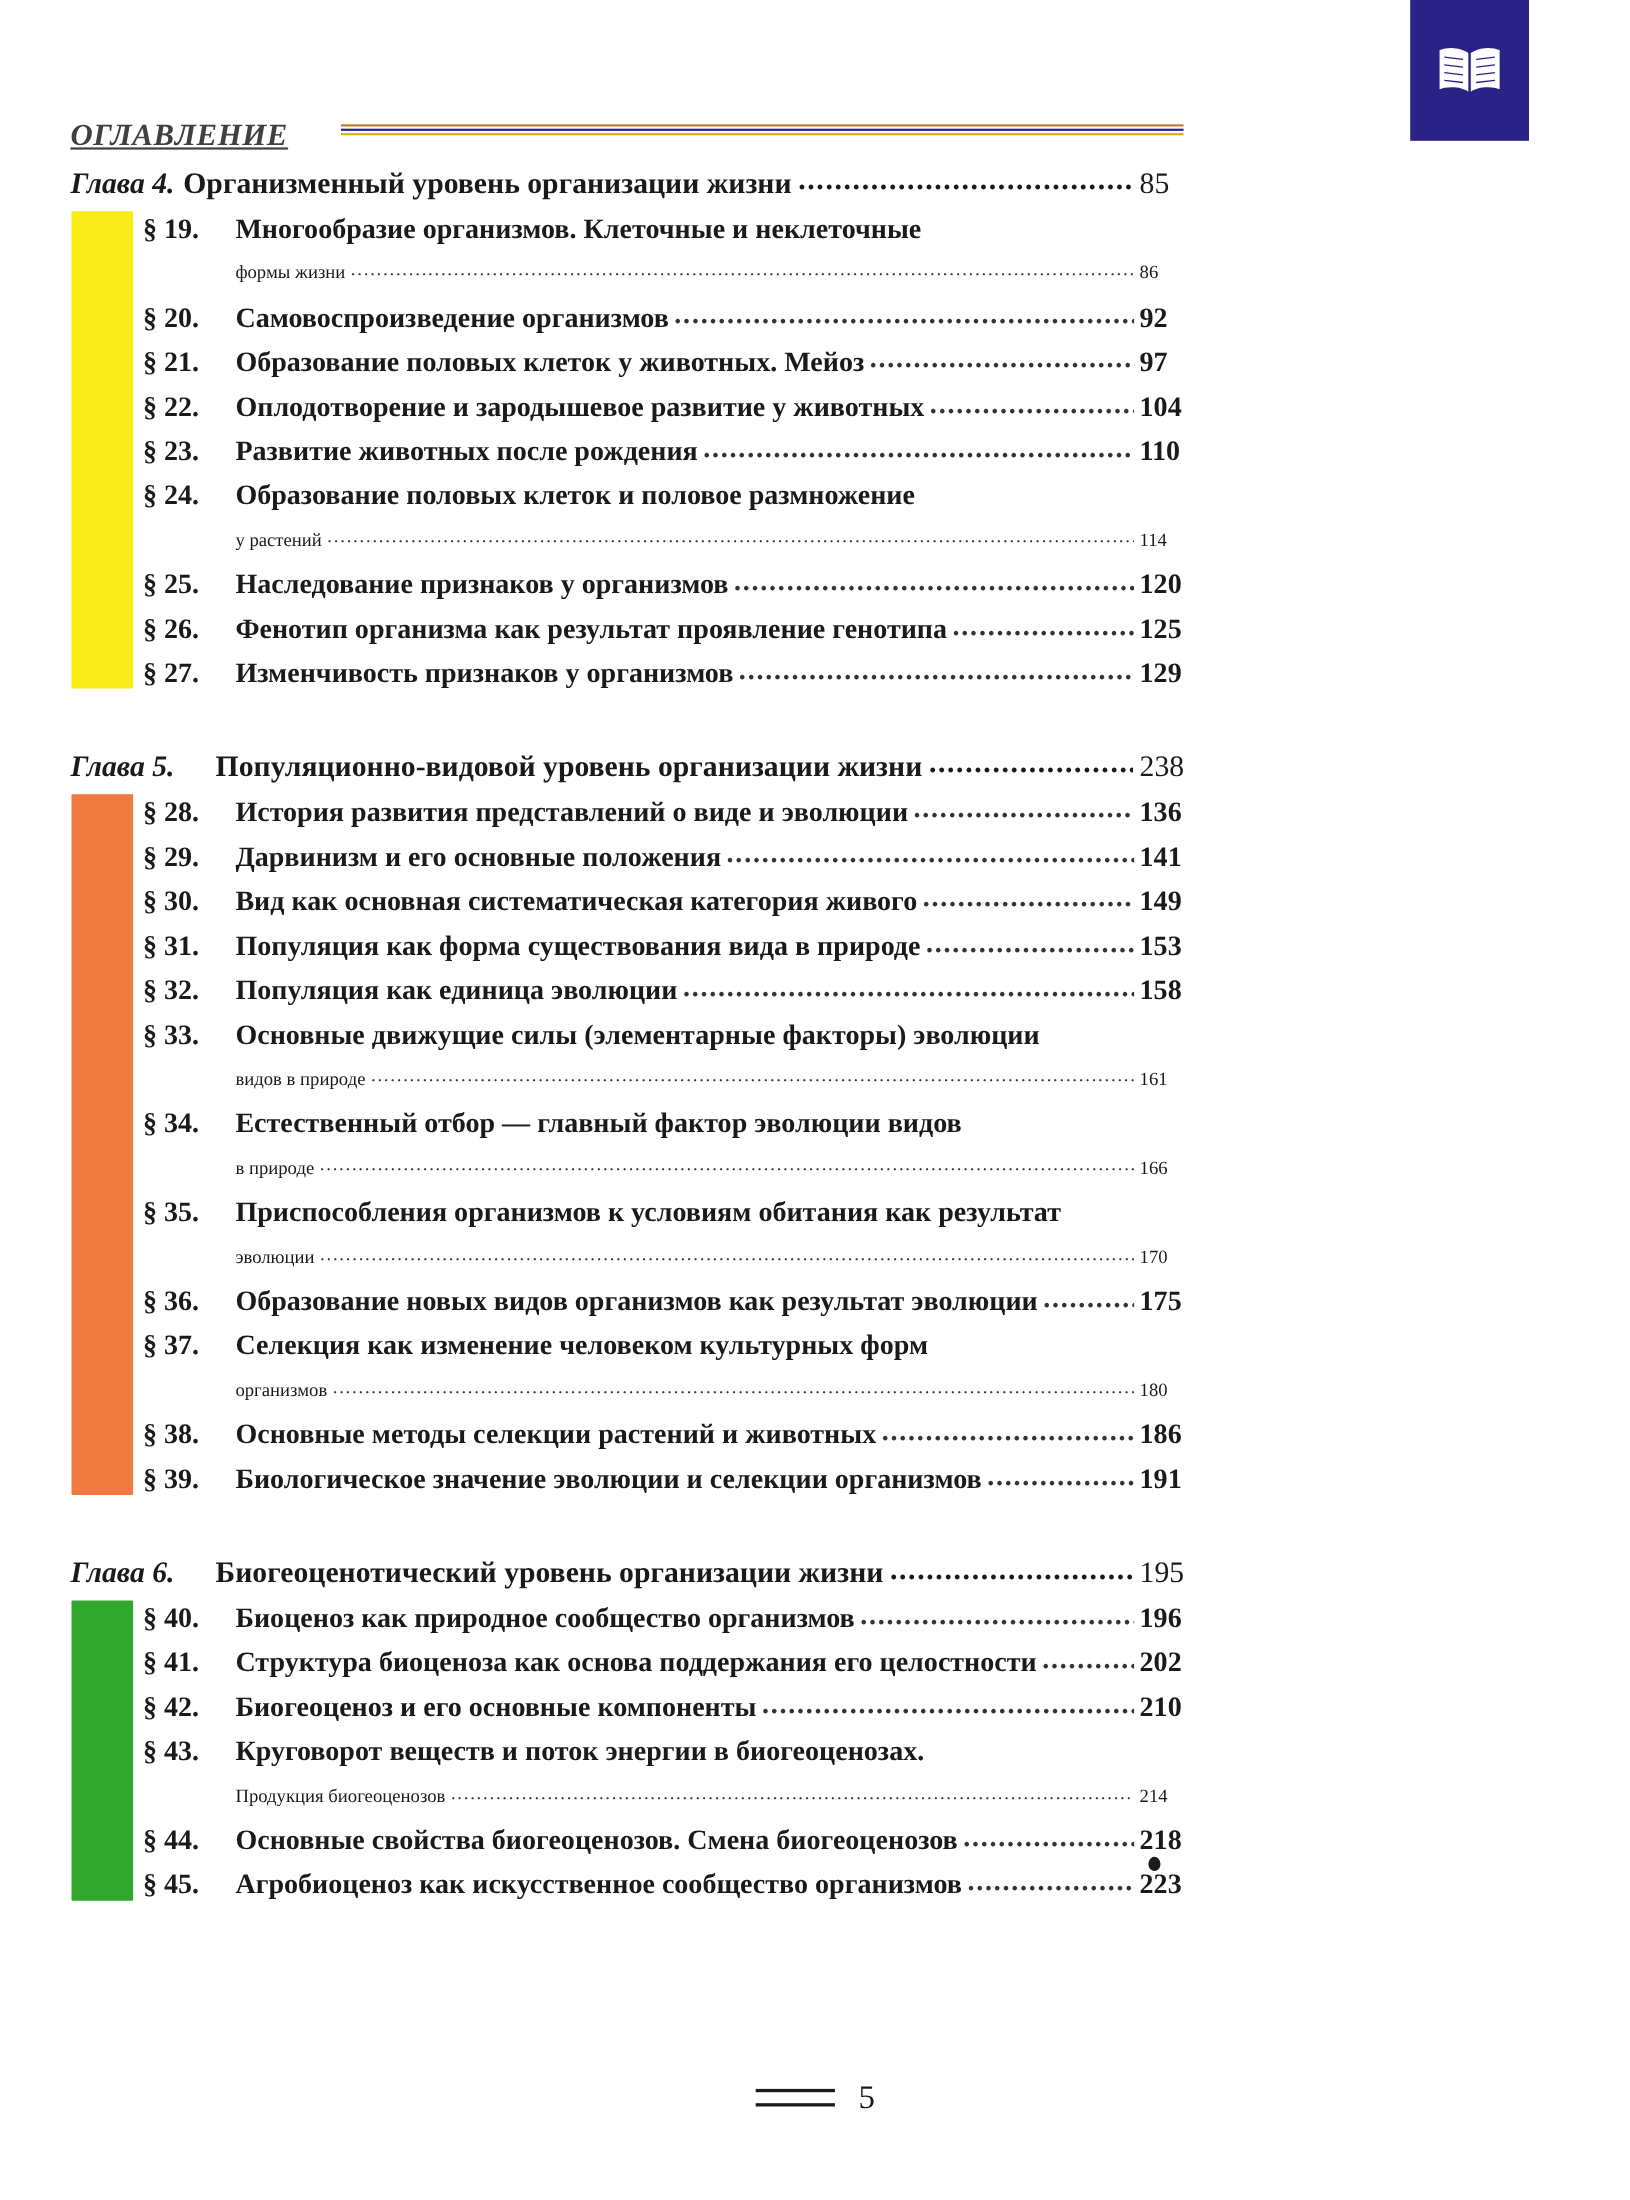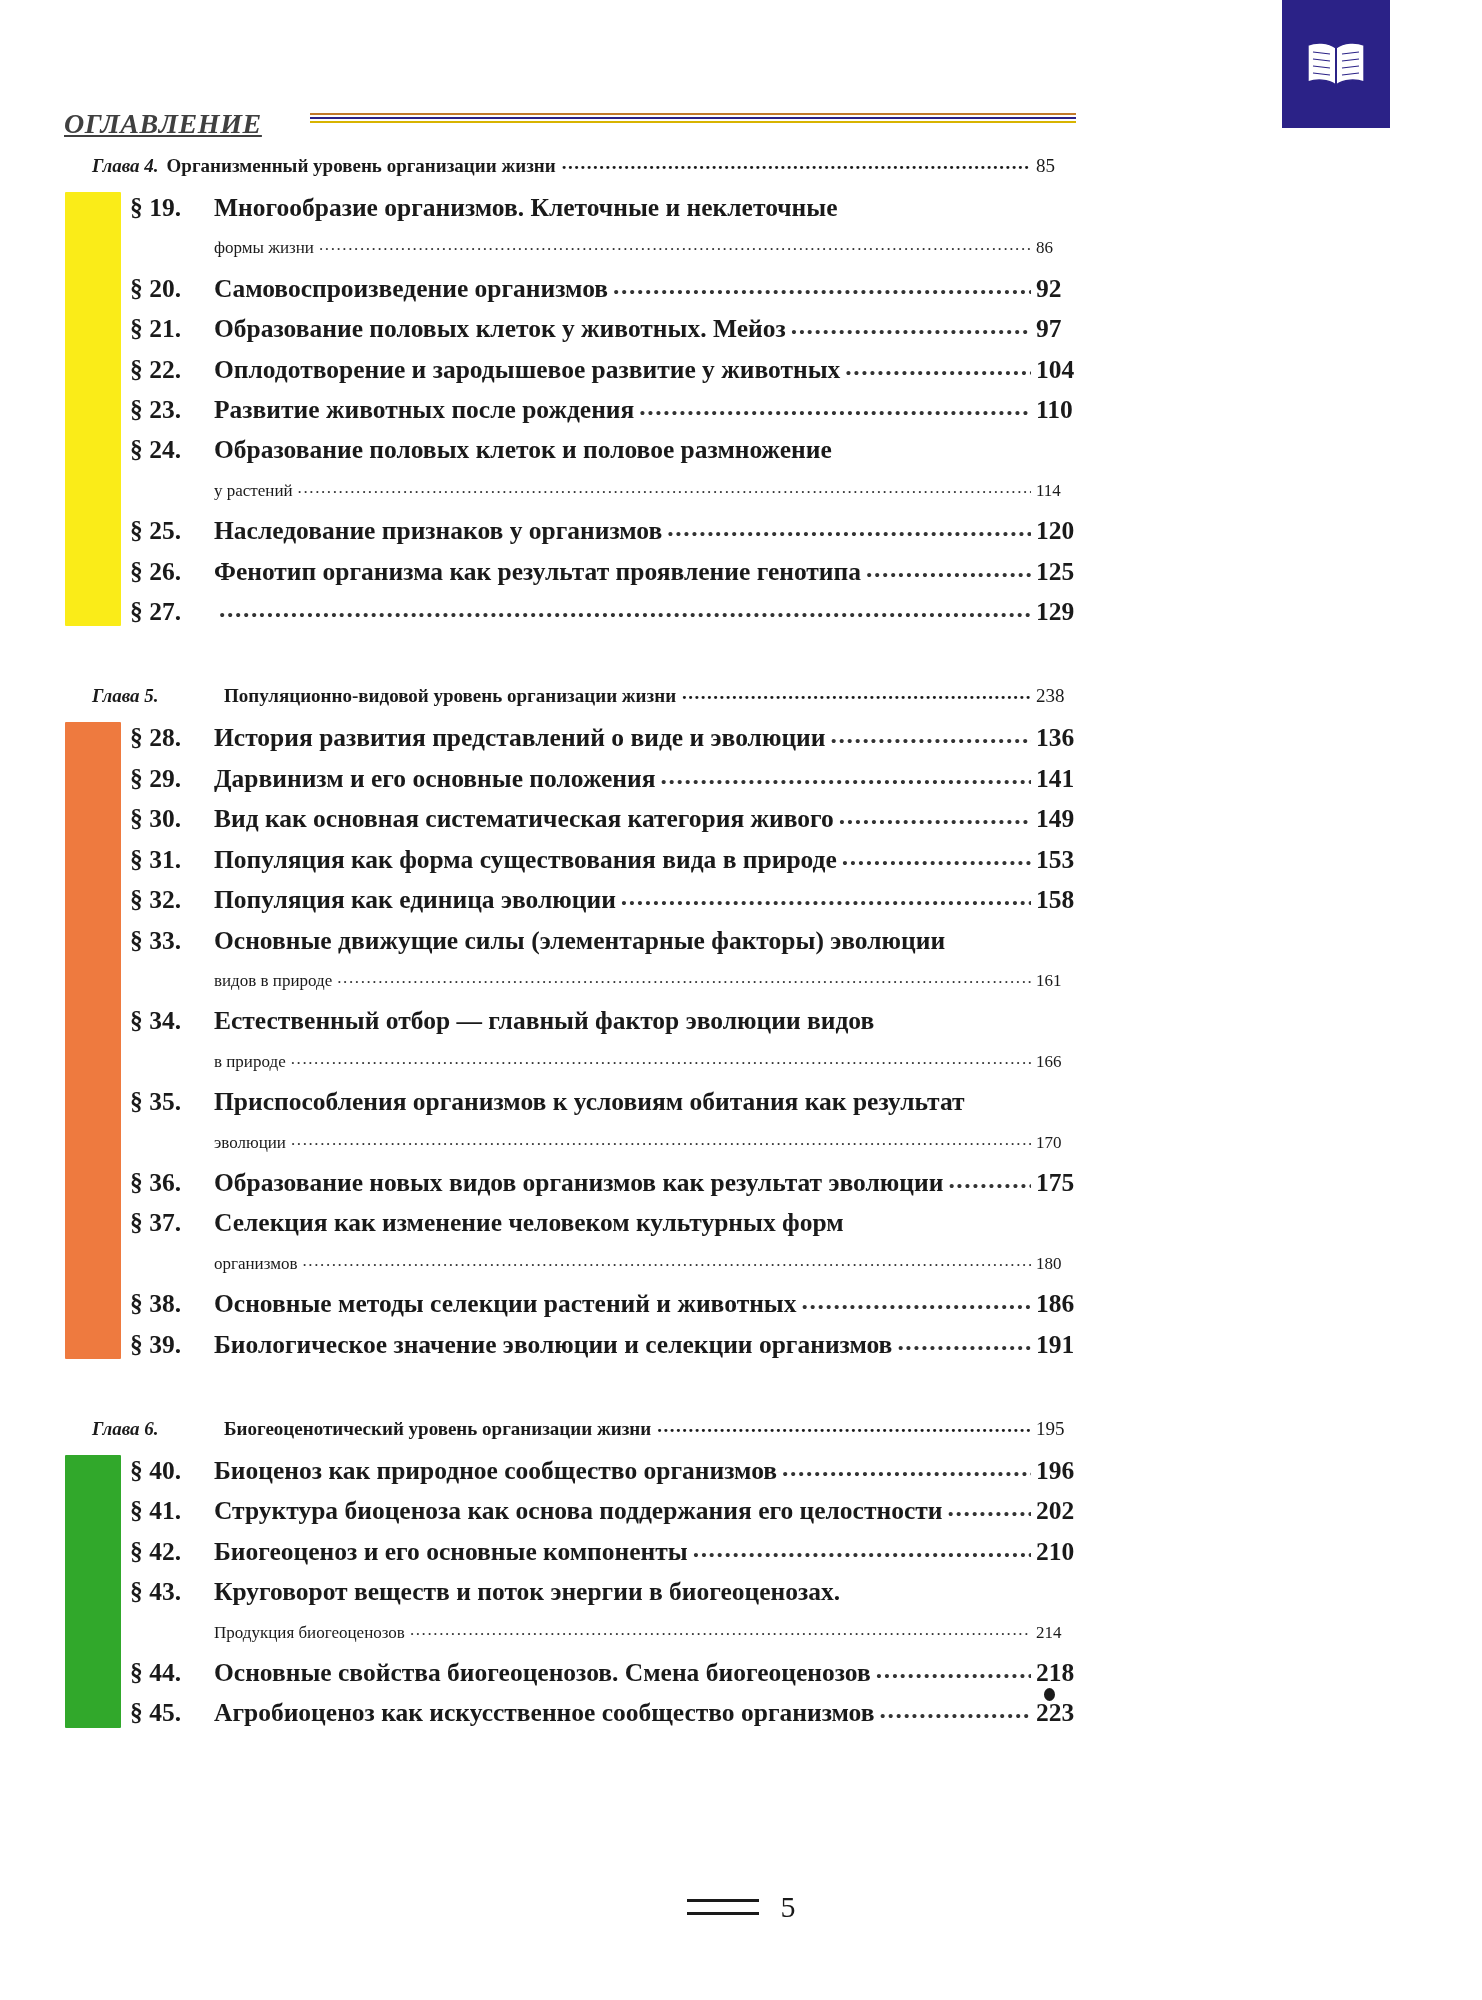--- a/index.html
+++ b/index.html
@@ -50,24 +50,23 @@
   .chapter + .chapter{ margin-top:44px; }
 
   
   .colorbar{
     position:absolute; left:1px; width:56px;
     border-radius:1px;
   }
 
   .chapter-head{
     display:flex; align-items:baseline;
-    font-size:19px; line-height:40px;
+    font-size:27px; line-height:40px;
     font-weight:bold;
     white-space:nowrap;
-    margin-left:28px;
   }
   .chapter-head .ch-num{
     font-style:italic; font-weight:bold;
     flex:0 0 auto;
   }
   .chapter-head.wide .ch-num{ width:132px; }
   .chapter-head .ch-title{ flex:0 0 auto; }
   .chapter-head .leader{
     flex:1 1 auto; margin:0 6px;
     overflow:hidden; white-space:nowrap;
@@ -250,20 +249,21 @@
           <div class="line">
             <span class="sec">§ 26.</span>
             <span class="txt">Фенотип организма как результат проявление генотипа</span>
             <span class="leader">................................................................................................................................................................................................................................................................................................................................................................................................................</span>
             <span class="page">125</span>
           </div>
         </div>
         <div class="entry">
           <div class="line">
             <span class="sec">§ 27.</span>
+            <span class="txt">Изменчивость признаков у организмов</span>
             <span class="leader">................................................................................................................................................................................................................................................................................................................................................................................................................</span>
             <span class="page">129</span>
           </div>
         </div>
       </div>
     </div>
     <div class="chapter">
       <div class="chapter-head wide">
         <span class="ch-num">Глава 5.</span>
         <span style="flex:0 0 auto;width:0px"></span>

